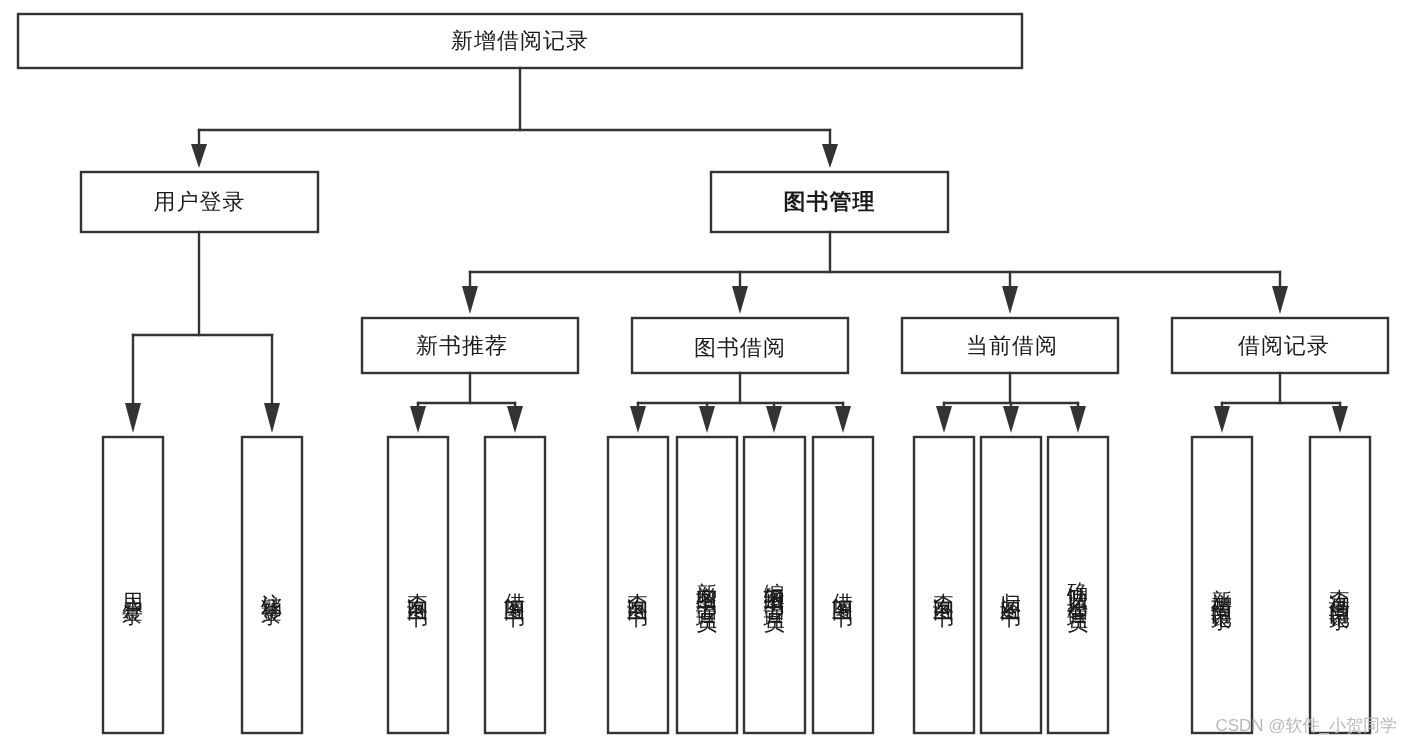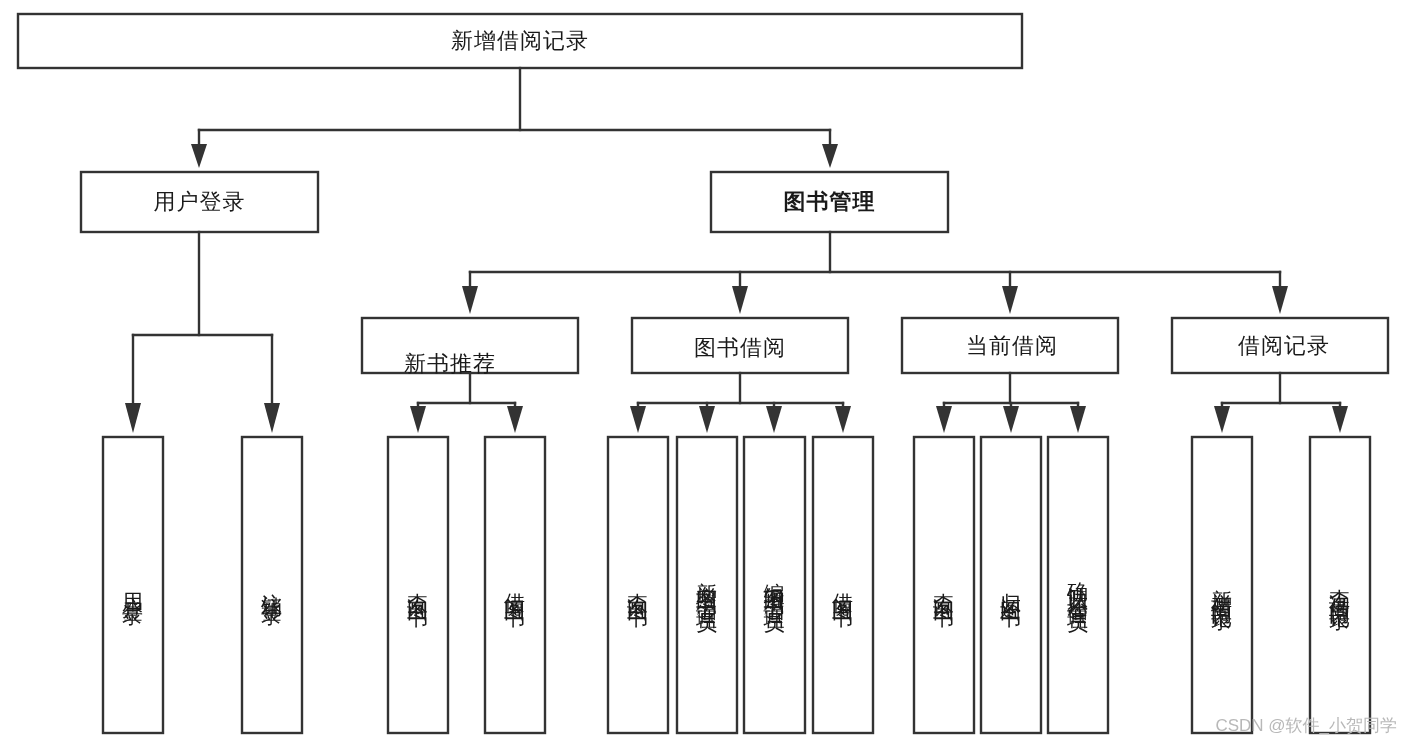--- a/index.html
+++ b/index.html
@@ -177,21 +177,21 @@
     <rect class="node-box" x="1310" y="437" width="60" height="296"></rect>
 
   </svg>
 
   <div class="hlabel" style="left:18px; top:14px; width:1004px; height:54px;">新增借阅记录</div>
 
   <div class="hlabel" style="left:81px; top:172px; width:237px; height:60px;">用户登录</div>
 
   <div class="hlabel" style="left:711px; top:172px; width:237px; height:60px;font-weight:bold;">图书管理</div>
 
-  <div class="hlabel" style="left:362px; top:336px; width:176px; height:55px;">新书推荐</div>
+  <div class="hlabel" style="left:362px; top:318px; width:176px; height:55px;padding-left:12px;">新书推荐</div>
 
   <div class="hlabel" style="left:632px; top:318px; width:216px; height:60px;">图书借阅</div>
 
   <div class="hlabel" style="left:902px; top:318px; width:220px; height:55px;">当前借阅</div>
 
   <div class="hlabel" style="left:1172px; top:318px; width:224px; height:55px;">借阅记录</div>
 
   <div class="vlabel" style="left:103px; top:437px; width:60px; height:296px;">用户登录</div>
   <div class="vlabel" style="left:242px; top:437px; width:60px; height:296px;">注销登录</div>
 

